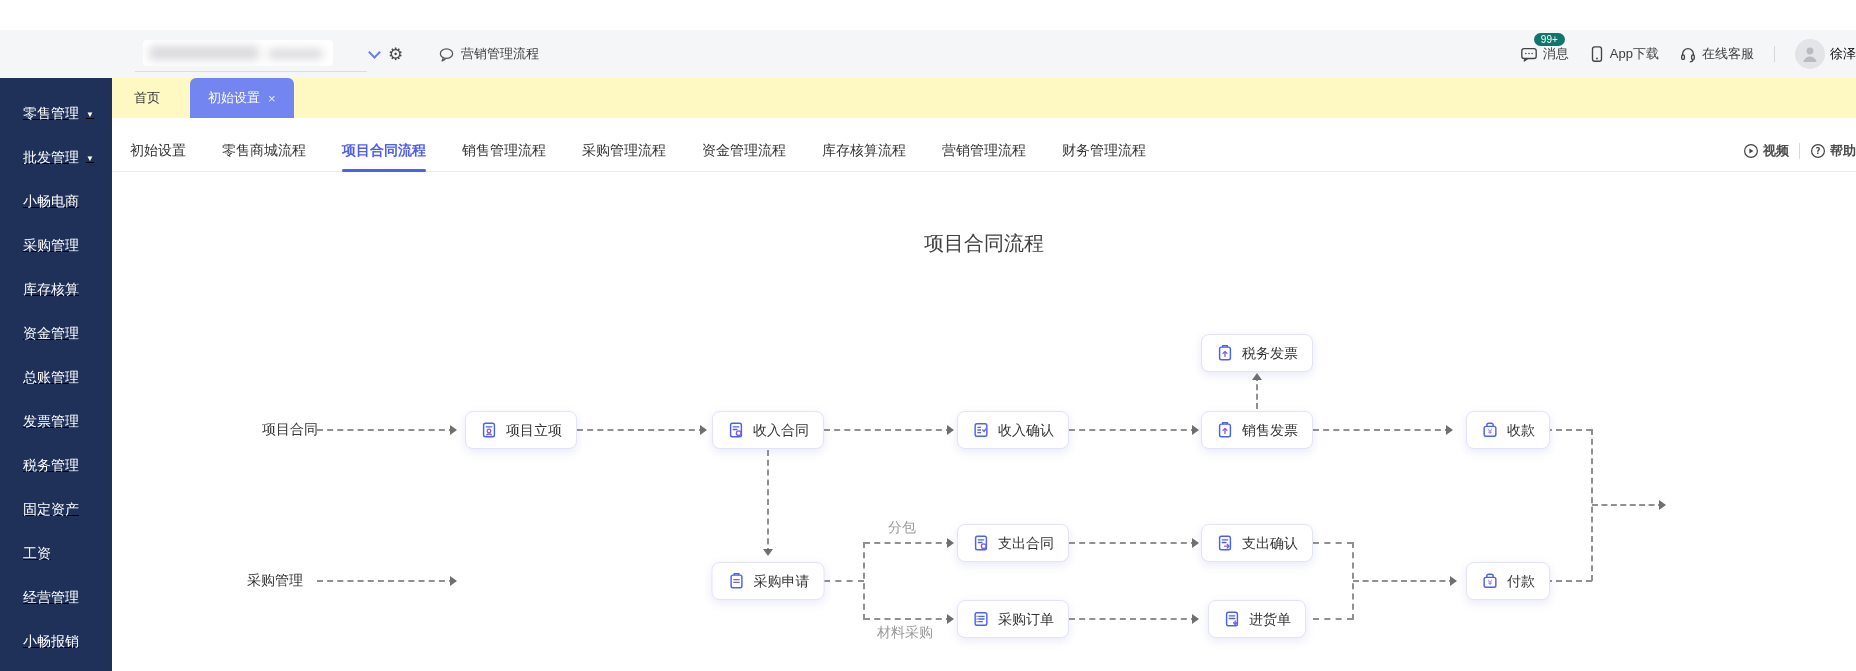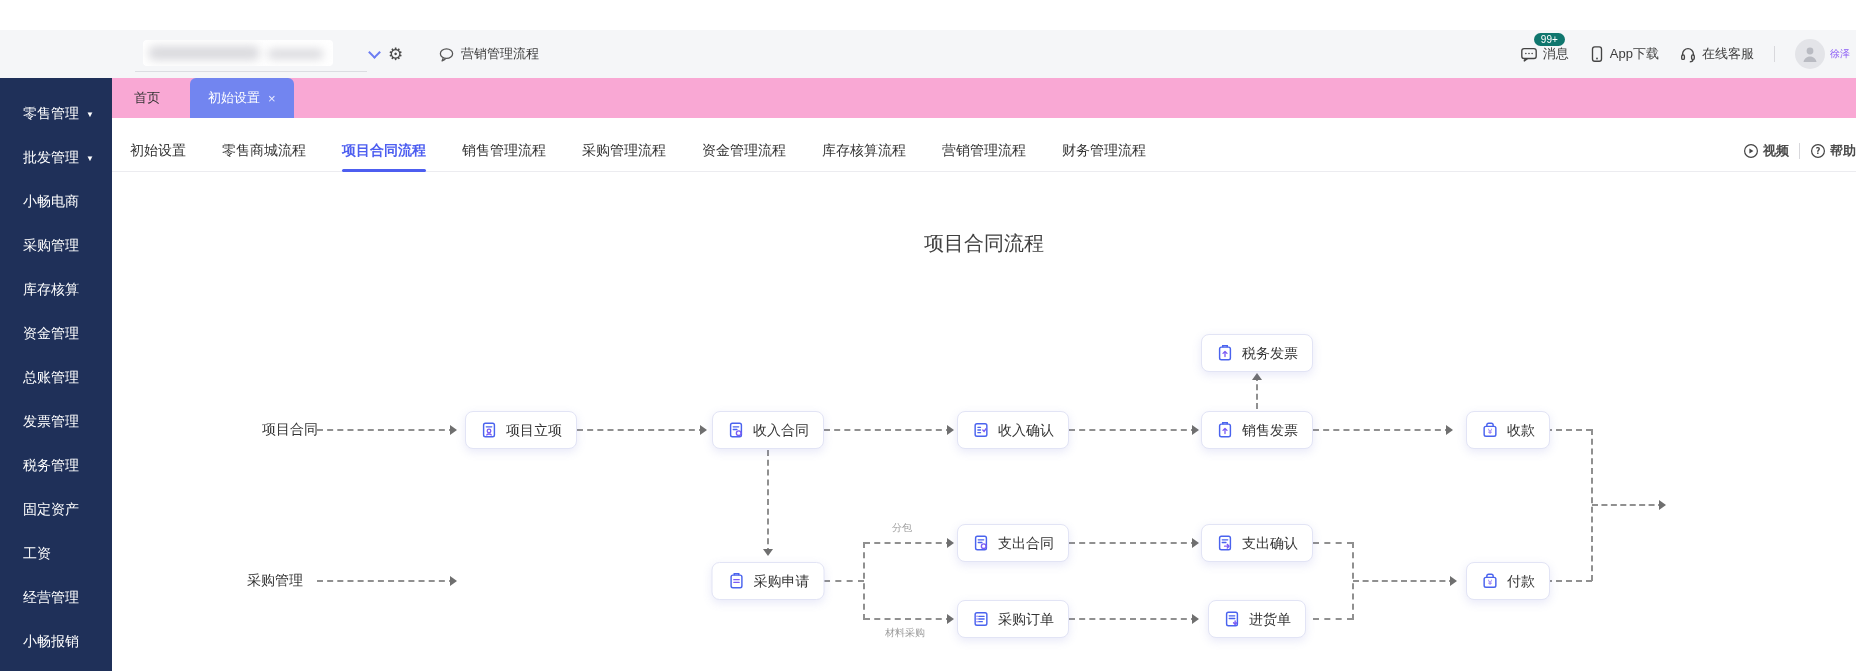--- a/index.html
+++ b/index.html
@@ -33,31 +33,31 @@
     gap:6px; font-size:13px; color:#3d3d3d; }
 
   .header-right { position:absolute; right:0; top:0; height:48px; display:flex; align-items:center;
     gap:20px; padding-right:0; }
   .h-item { display:flex; align-items:center; gap:5px; font-size:13px; color:#3d3d3d; position:relative; }
   .badge { position:absolute; top:-12px; left:14px; background:#0f766e; color:#fff; font-size:10px;
     padding:1px 7px; border-radius:8px; white-space:nowrap; }
   .v-divider { width:1px; height:16px; background:#d8d8dc; }
   .avatar { width:30px; height:30px; border-radius:50%; background:#e3e4e8; display:flex;
     align-items:center; justify-content:center; overflow:hidden; }
-  .username { font-size:10px; color:#8b5cf6; width:26px; overflow:hidden; white-space:nowrap; }
+  .username { font-size:13px; color:#000000; width:26px; overflow:hidden; white-space:nowrap; }
 
   
   .sidebar { position:absolute; left:0; top:78px; width:112px; height:593px; background:#1f3059; }
-  .side-list { padding-top:14px; }
+  .side-list { padding-top:14px;text-decoration:underline; }
   .side-item { height:44px; display:flex; align-items:center; padding-left:23px; color:#fff;
     font-size:14px; cursor:pointer; gap:7px; }
   .caret { font-size:8px; color:#fff; }
 
   
-  .tab-row { position:absolute; left:112px; top:78px; width:1744px; height:40px; background:#f9a8d4;
+  .tab-row { position:absolute; left:112px; top:78px; width:1744px; height:40px; background:#fef9c3;
     display:flex; align-items:flex-end; }
   .tab-home { height:40px; display:flex; align-items:center; padding:0 22px; font-size:13px; color:#333; }
   .tab-active { height:40px; display:flex; align-items:center; gap:8px; padding:0 18px;
     background:#7285f0; color:#fff; font-size:13px; border-radius:6px 6px 0 0; margin-left:8px; }
   .tab-close { font-size:13px; color:#e8ebff; }
 
   
   .content { position:absolute; left:112px; top:118px; width:1744px; height:553px; background:#fff; }
 
   .flow-tabs { position:absolute; left:0; top:12px; width:1744px; height:42px; background:#fff;
@@ -71,21 +71,21 @@
     gap:10px; font-size:13px; color:#4a4a4a; padding-right:0; white-space:nowrap; }
   .util-item { display:flex; align-items:center; gap:4px;font-weight:bold; }
 
   
   .canvas { position:absolute; left:0; top:54px; width:1744px; height:499px; }
   .diagram-title { position:absolute; left:0; top:58px; width:1744px; text-align:center;
     font-size:20px; color:#404040; }
 
   .lane-label { position:absolute; transform:translate(-50%,-50%); font-size:14px; color:#333;
     white-space:nowrap; }
-  .edge-label { position:absolute; transform:translate(-50%,-50%); font-size:10px; color:#9a9a9a;
+  .edge-label { position:absolute; transform:translate(-50%,-50%); font-size:14px; color:#9a9a9a;
     white-space:nowrap; }
 
   .node { position:absolute; transform:translate(-50%,-50%); display:flex; align-items:center;
     gap:8px; background:#fff; border:1px solid #e2e4f5; border-radius:8px; padding:8px 14px;
     font-size:14px; color:#333; box-shadow:0 3px 10px rgba(110,120,210,.16); white-space:nowrap;
     cursor:pointer; }
   .node .nlabel { line-height:20px; }
 
   .edge-h { position:absolute; height:0; border-top:2px dashed #909090; }
   .edge-v { position:absolute; width:0; border-left:2px dashed #909090; }

